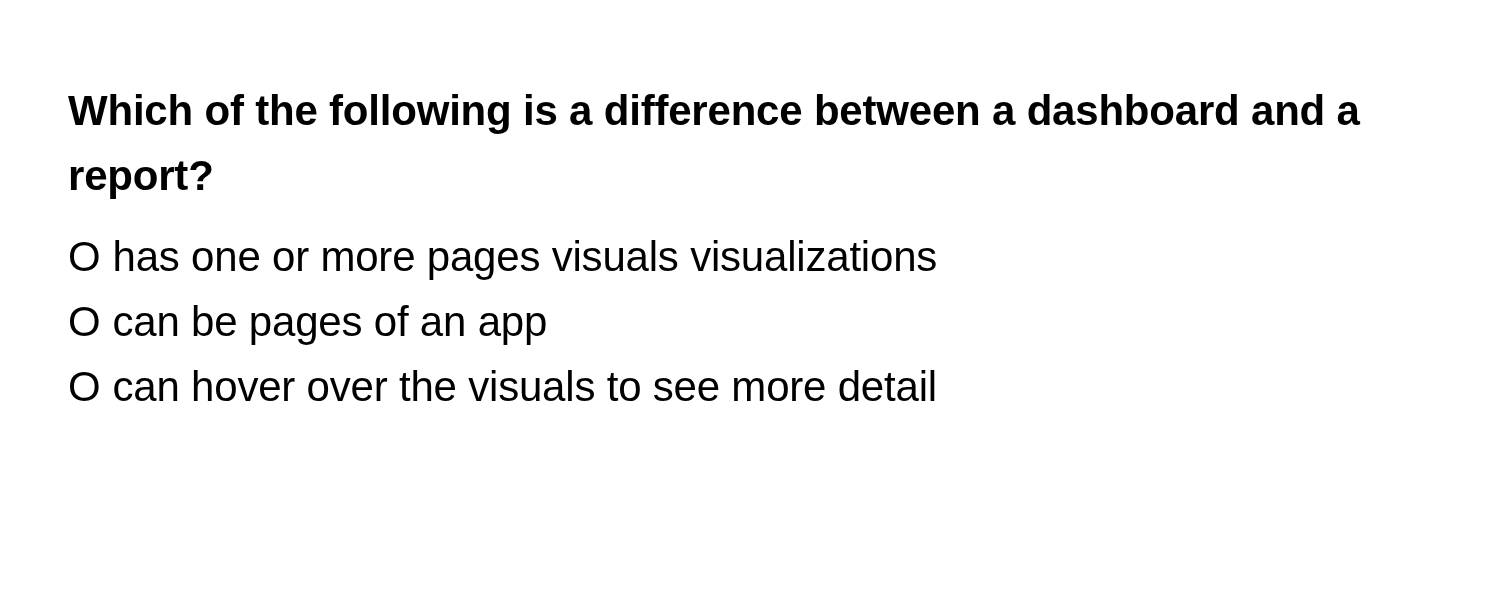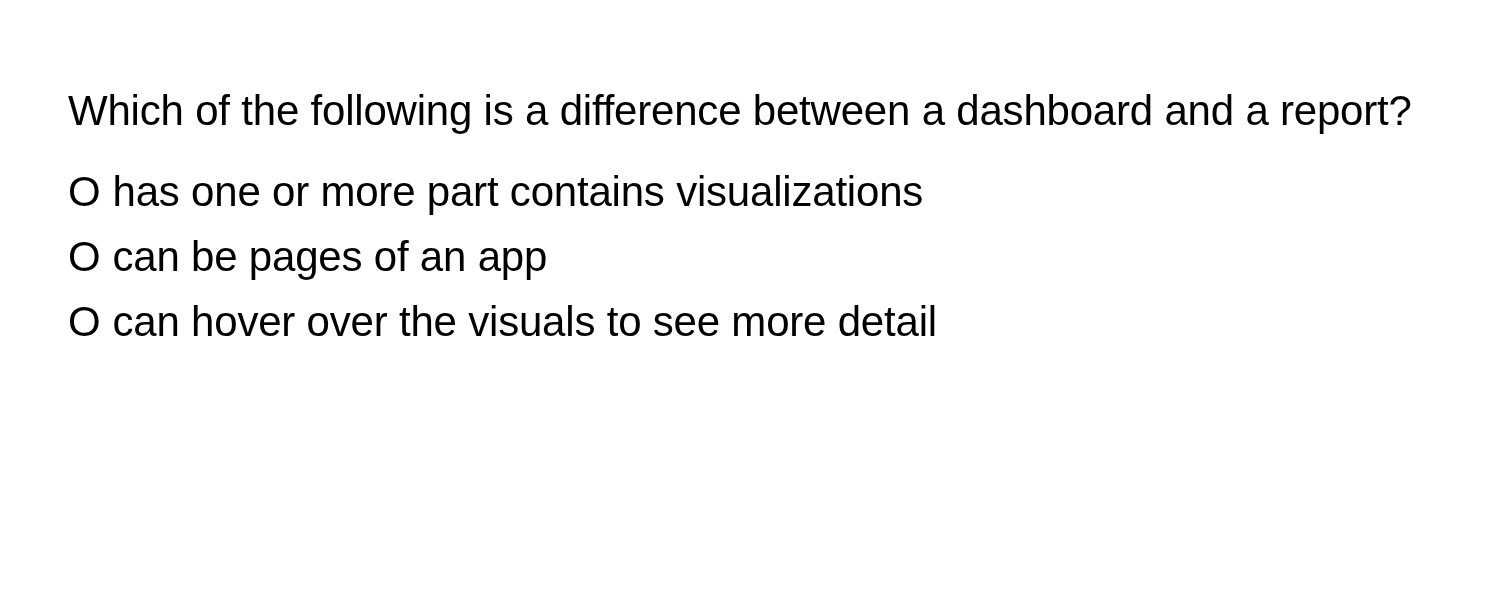--- a/index.html
+++ b/index.html
@@ -12,21 +12,21 @@
       height: 600px;
       background: #ffffff;
       font-family: -apple-system, BlinkMacSystemFont, "Segoe UI", Helvetica, Arial, sans-serif;
       padding: 78px 68px 0 68px;
       color: #000000;
       overflow: hidden;
     }
     .question {
       font-size: 42px;
       line-height: 1.55;
-      font-weight: 400;
+      font-weight: 700;
       margin-bottom: 16px;
       letter-spacing: -0.2px;
     }
     .options {
       display: flex;
       flex-direction: column;
     }
     .option {
       display: flex;
       align-items: baseline;
@@ -44,21 +44,21 @@
     }
   </style>
 </head>
 <body>
 
 <div class="question">Which of the following is a difference between a dashboard and a report?</div>
 
 <div class="options">
   <div class="option">
     <span class="radio-marker">O</span>
-    <span class="option-label">has one or more part contains visualizations</span>
+    <span class="option-label">has one or more pages visuals visualizations</span>
   </div>
   <div class="option">
     <span class="radio-marker">O</span>
     <span class="option-label">can be pages of an app</span>
   </div>
   <div class="option">
     <span class="radio-marker">O</span>
     <span class="option-label">can hover over the visuals to see more detail</span>
   </div>
 </div>

